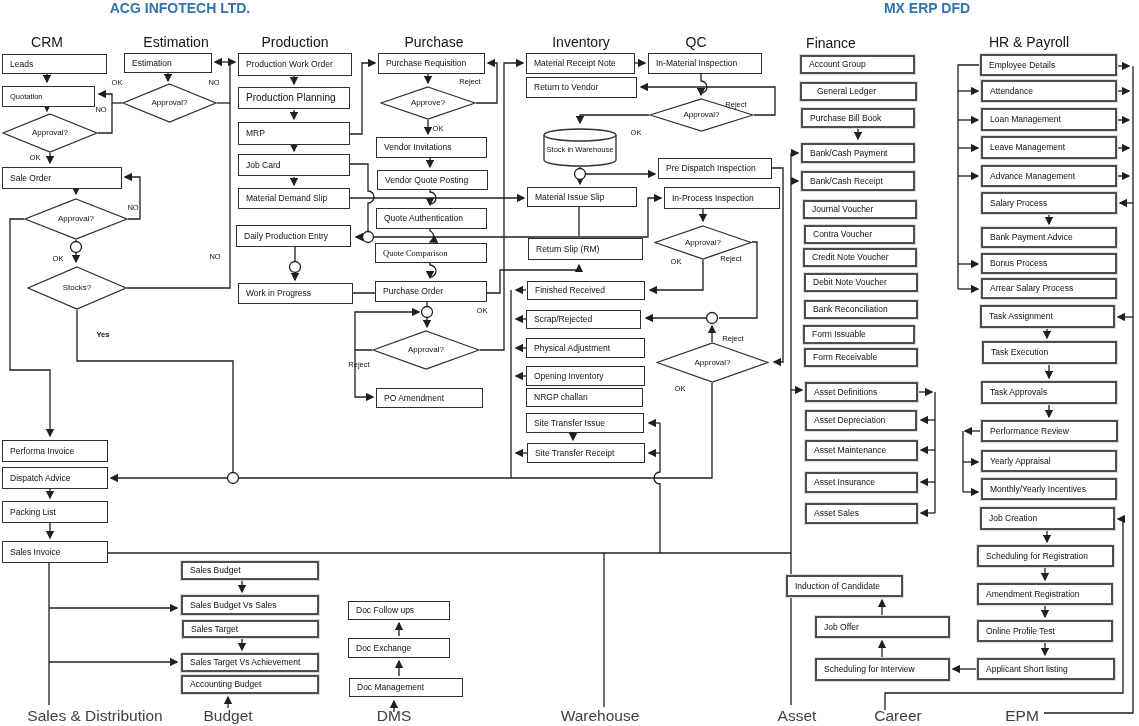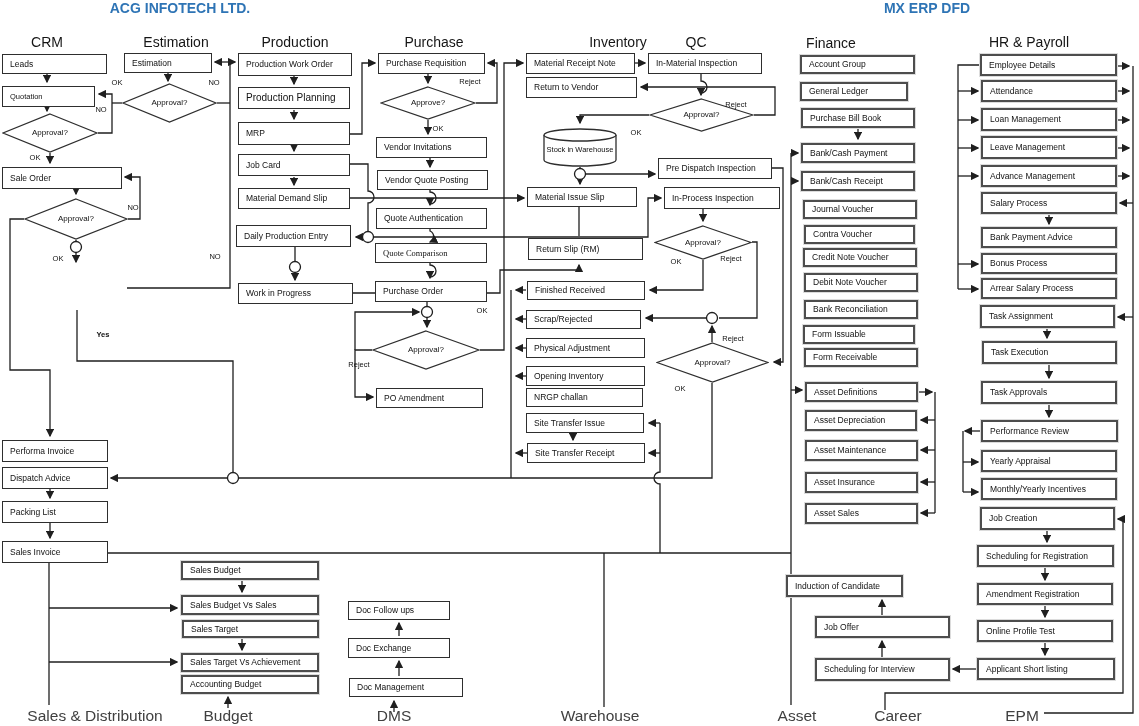--- a/index.html
+++ b/index.html
@@ -188,20 +188,26 @@
     </div>
     <div class="node rect" style="left: 2px; top: 167px; width: 120px; height: 22px;">
       <span class="rlbl">Sale Order</span>
     </div>
     <div class="node diamond" style="left: 24px; top: 198px; width: 104px; height: 42px;">
       <svg class="dsvg" viewBox="0 0 104 42" preserveAspectRatio="none">
         <polygon points="52,1 103,21 52,41 1,21"></polygon>
       </svg>
       <span class="dlbl">Approval?</span>
     </div>
+    <div class="node diamond" style="left: 27px; top: 266px; width: 100px; height: 44px;">
+      <svg class="dsvg" viewBox="0 0 100 44" preserveAspectRatio="none">
+        <polygon points="50,1 99,22 50,43 1,22"></polygon>
+      </svg>
+      <span class="dlbl">Stocks?</span>
+    </div>
     <div class="node rect" style="left: 2px; top: 440px; width: 106px; height: 22px;">
       <span class="rlbl">Performa Invoice</span>
     </div>
     <div class="node rect" style="left: 2px; top: 467px; width: 106px; height: 22px;">
       <span class="rlbl">Dispatch Advice</span>
     </div>
     <div class="node rect" style="left: 2px; top: 501px; width: 106px; height: 22px; align-items: center;">
       <span class="rlbl">Packing List</span>
     </div>
     <div class="node rect" style="left: 2px; top: 541px; width: 106px; height: 22px;">
@@ -333,21 +339,21 @@
     </div>
     <div class="node diamond" style="left: 656px; top: 342px; width: 113px; height: 41px;">
       <svg class="dsvg" viewBox="0 0 113 41" preserveAspectRatio="none">
         <polygon points="56.5,1 112,20.5 56.5,40 1,20.5"></polygon>
       </svg>
       <span class="dlbl">Approval?</span>
     </div>
     <div class="node rect b2" style="left: 800px; top: 55px; width: 115px; height: 19px;">
       <span class="rlbl">Account Group</span>
     </div>
-    <div class="node rect b2" style="left: 800px; top: 82px; width: 108px; height: 19px;">
+    <div class="node rect b2" style="left: 800px; top: 82px; width: 117px; height: 19px; padding-left: 8px;">
       <span class="rlbl">General Ledger</span>
     </div>
     <div class="node rect b2" style="left: 801px; top: 108px; width: 114px; height: 20px;">
       <span class="rlbl">Purchase Bill Book</span>
     </div>
     <div class="node rect b2" style="left: 801px; top: 143px; width: 114px; height: 20px;">
       <span class="rlbl">Bank/Cash Payment</span>
     </div>
     <div class="node rect b2" style="left: 801px; top: 171px; width: 114px; height: 20px;">
       <span class="rlbl">Bank/Cash Receipt</span>
@@ -478,21 +484,21 @@
     <div class="node rect" style="left: 348px; top: 638px; width: 102px; height: 20px;">
       <span class="rlbl">Doc Exchange</span>
     </div>
     <div class="node rect" style="left: 349px; top: 678px; width: 114px; height: 19px;">
       <span class="rlbl">Doc Management</span>
     </div>
     <span class="flabel section" style="left: 47px; top: 42px;">CRM</span>
     <span class="flabel section" style="left: 176px; top: 42px;">Estimation</span>
     <span class="flabel section" style="left: 295px; top: 42px;">Production</span>
     <span class="flabel section" style="left: 434px; top: 42px;">Purchase</span>
-    <span class="flabel section" style="left: 581px; top: 42px; margin-left: 37px;">Inventory</span>
+    <span class="flabel section" style="left: 581px; top: 42px;">Inventory</span>
     <span class="flabel section" style="left: 696px; top: 42px;">QC</span>
     <span class="flabel section" style="left: 831px; top: 43px;">Finance</span>
     <span class="flabel section" style="left: 1029px; top: 42px;">HR &amp; Payroll</span>
     <span class="flabel bottom" style="left: 95px; top: 716px;">Sales &amp; Distribution</span>
     <span class="flabel bottom" style="left: 228px; top: 716px;">Budget</span>
     <span class="flabel bottom" style="left: 394px; top: 716px;">DMS</span>
     <span class="flabel bottom" style="left: 600px; top: 716px;">Warehouse</span>
     <span class="flabel bottom" style="left: 797px; top: 716px;">Asset</span>
     <span class="flabel bottom" style="left: 898px; top: 716px;">Career</span>
     <span class="flabel bottom" style="left: 1022px; top: 716px;">EPM</span>

